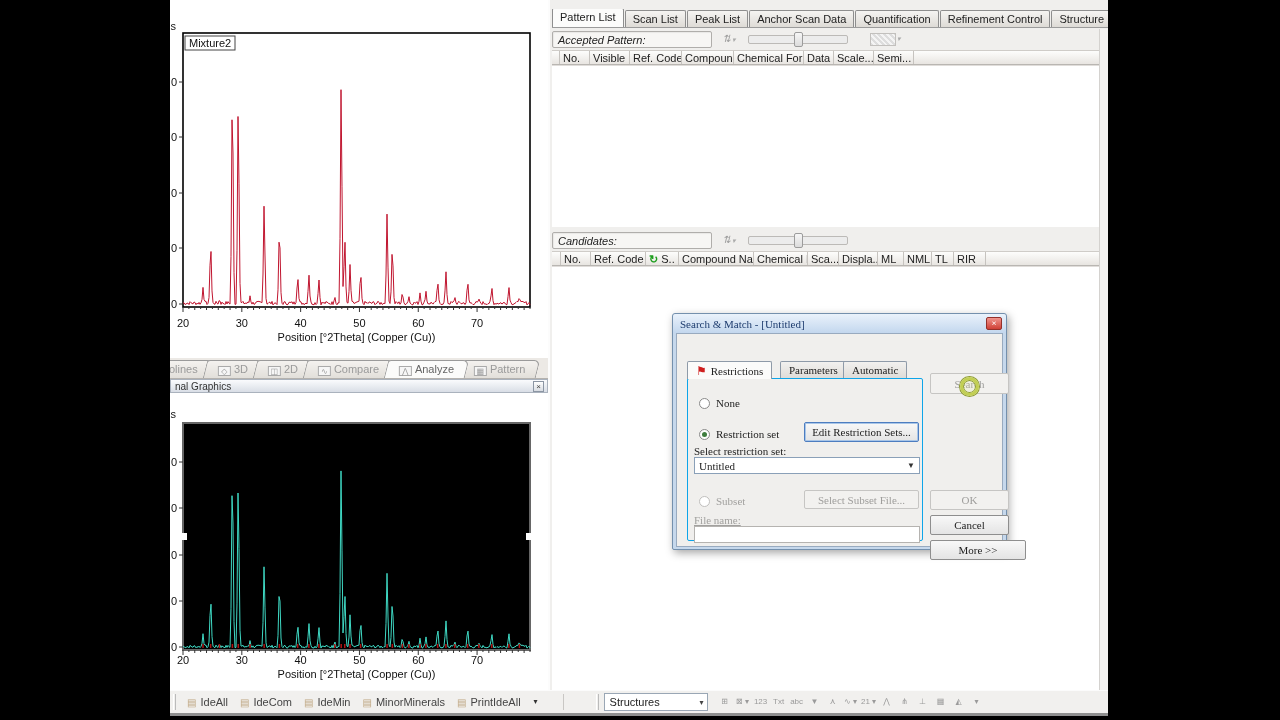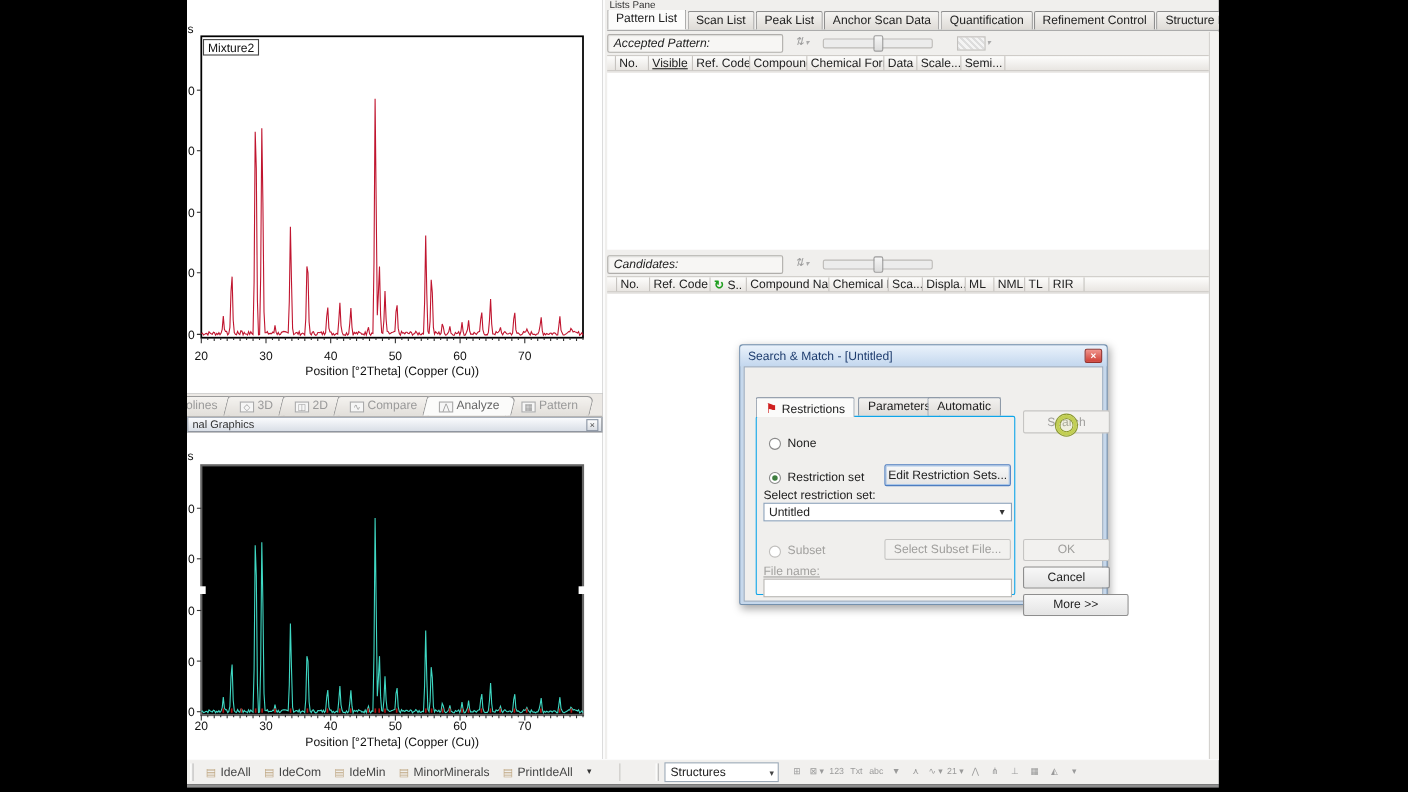--- a/index.html
+++ b/index.html
@@ -290,21 +290,20 @@
         <line x1="308.8322033898305" y1="251" x2="308.8322033898305" y2="255" stroke="#b01212" stroke-width="1.5"></line>
         <line x1="321.771186440678" y1="251" x2="321.771186440678" y2="255" stroke="#b01212" stroke-width="1.5"></line>
         <line x1="338.8271186440678" y1="251" x2="338.8271186440678" y2="255" stroke="#b01212" stroke-width="1.5"></line>
         <line x1="349.4135593220339" y1="251" x2="349.4135593220339" y2="255" stroke="#b01212" stroke-width="1.5"></line>
         <rect x="10" y="140" width="7" height="7" fill="#fff"></rect>
         <rect x="356" y="140" width="7" height="7" fill="#fff"></rect>
       </svg>
   </div>
 
   <div class="abs lists-pane" style="left:548px; top:0; width:560px; height:690px;">
-    <div class="lists-pane-title">Lists Pane</div>
     <div class="rtabs" id="rtabs">
         <div class="rtab active">Pattern List</div>
         <div class="rtab">Scan List</div>
         <div class="rtab">Peak List</div>
         <div class="rtab">Anchor Scan Data</div>
         <div class="rtab">Quantification</div>
         <div class="rtab">Refinement Control</div>
         <div class="rtab">Structure Plot</div>
       </div>
 
@@ -313,21 +312,21 @@
       <div class="sort-btn tb-ctl">⇅<span class="caret">▾</span></div>
       <div class="slider">
           <div class="thumb"></div>
         </div>
       <div class="swatch-btn"></div>
         <span class="caret">▾</span>
     </div>
     <div class="abs hdr-row" id="accepted-hdr" style="left:2px; top:50px; right:9px;">
         <div class="hdr-cell" style="width: 8px; flex: 0 0 8px;"></div>
         <div class="hdr-cell" style="width: 30px; flex: 0 0 30px;">No.</div>
-        <div class="hdr-cell" style="width: 40px; flex: 0 0 40px; text-decoration: underline;">Visible</div>
+        <div class="hdr-cell" style="width: 40px; flex: 0 0 40px;">Visible</div>
         <div class="hdr-cell" style="width: 52px; flex: 0 0 52px;">Ref. Code</div>
         <div class="hdr-cell" style="width: 52px; flex: 0 0 52px;">Compound N...</div>
         <div class="hdr-cell" style="width: 70px; flex: 0 0 70px;">Chemical Formula</div>
         <div class="hdr-cell" style="width: 30px; flex: 0 0 30px;">Data</div>
         <div class="hdr-cell" style="width: 40px; flex: 0 0 40px;">Scale...</div>
         <div class="hdr-cell" style="width: 40px; flex: 0 0 40px;">Semi...</div>
       </div>
     <div class="abs white-area" style="left:2px; top:65px; right:9px; height:162px;"></div>
 
     <div class="abs list-toolbar" style="left:2px; top:230px; right:9px; height:20px;">
@@ -349,21 +348,21 @@
         <div class="hdr-cell" style="width: 26px; flex: 0 0 26px;">ML</div>
         <div class="hdr-cell" style="width: 28px; flex: 0 0 28px;">NML</div>
         <div class="hdr-cell" style="width: 22px; flex: 0 0 22px;">TL</div>
         <div class="hdr-cell" style="width: 32px; flex: 0 0 32px;">RIR</div>
       </div>
     <div class="abs white-area" style="left:2px; top:266px; right:9px; bottom:0;"></div>
 
     <div class="abs v-scrollbar" style="right:0; top:29px; width:9px; bottom:0;"></div>
   </div>
 
-  <div class="abs dialog" style="left:672px; top:313px; width:335px; height:237px;">
+  <div class="abs dialog" style="left:672px; top:313px; width:335px; height:237px;font-family:Liberation Serif, serif;">
     <div class="dlg-title">
       <span>Search &amp; Match - [Untitled]</span>
       <span class="dlg-close">×</span>
     </div>
     <div class="dlg-body">
       <div class="dtab active" style="left:10px;">
         <span class="flag">⚑</span><span>Restrictions</span>
       </div>
       <div class="dtab" style="left:103px;"><span>Parameters</span></div>
       <div class="dtab" style="left:166px;"><span>Automatic</span></div>

